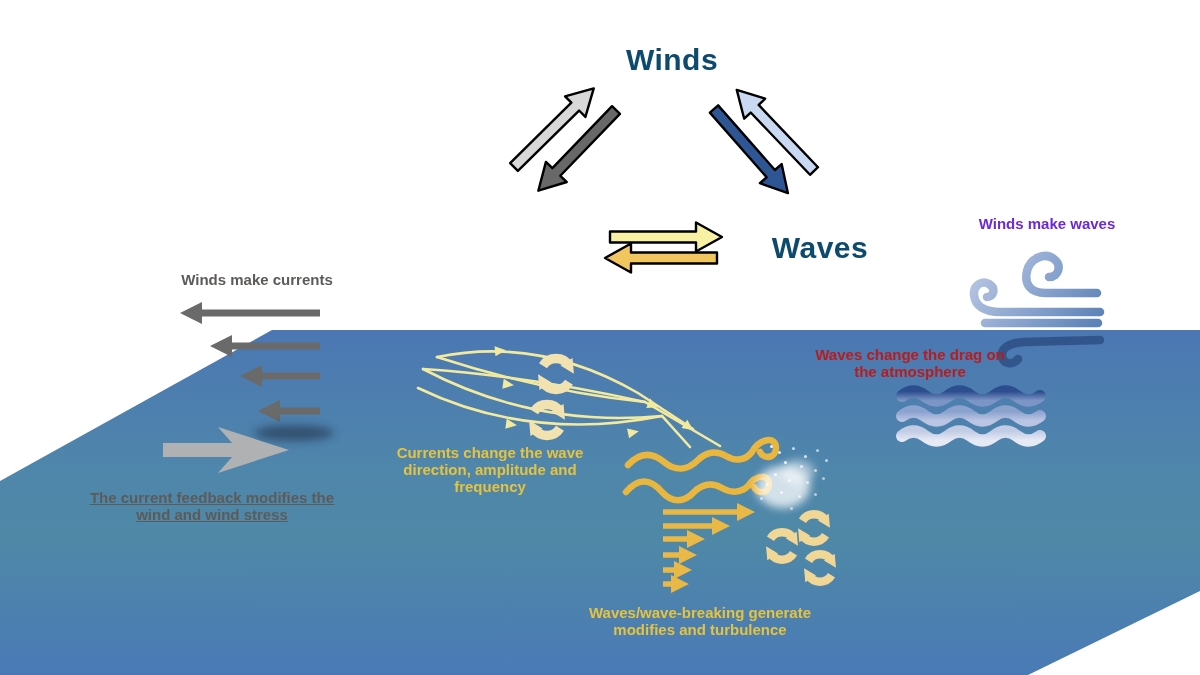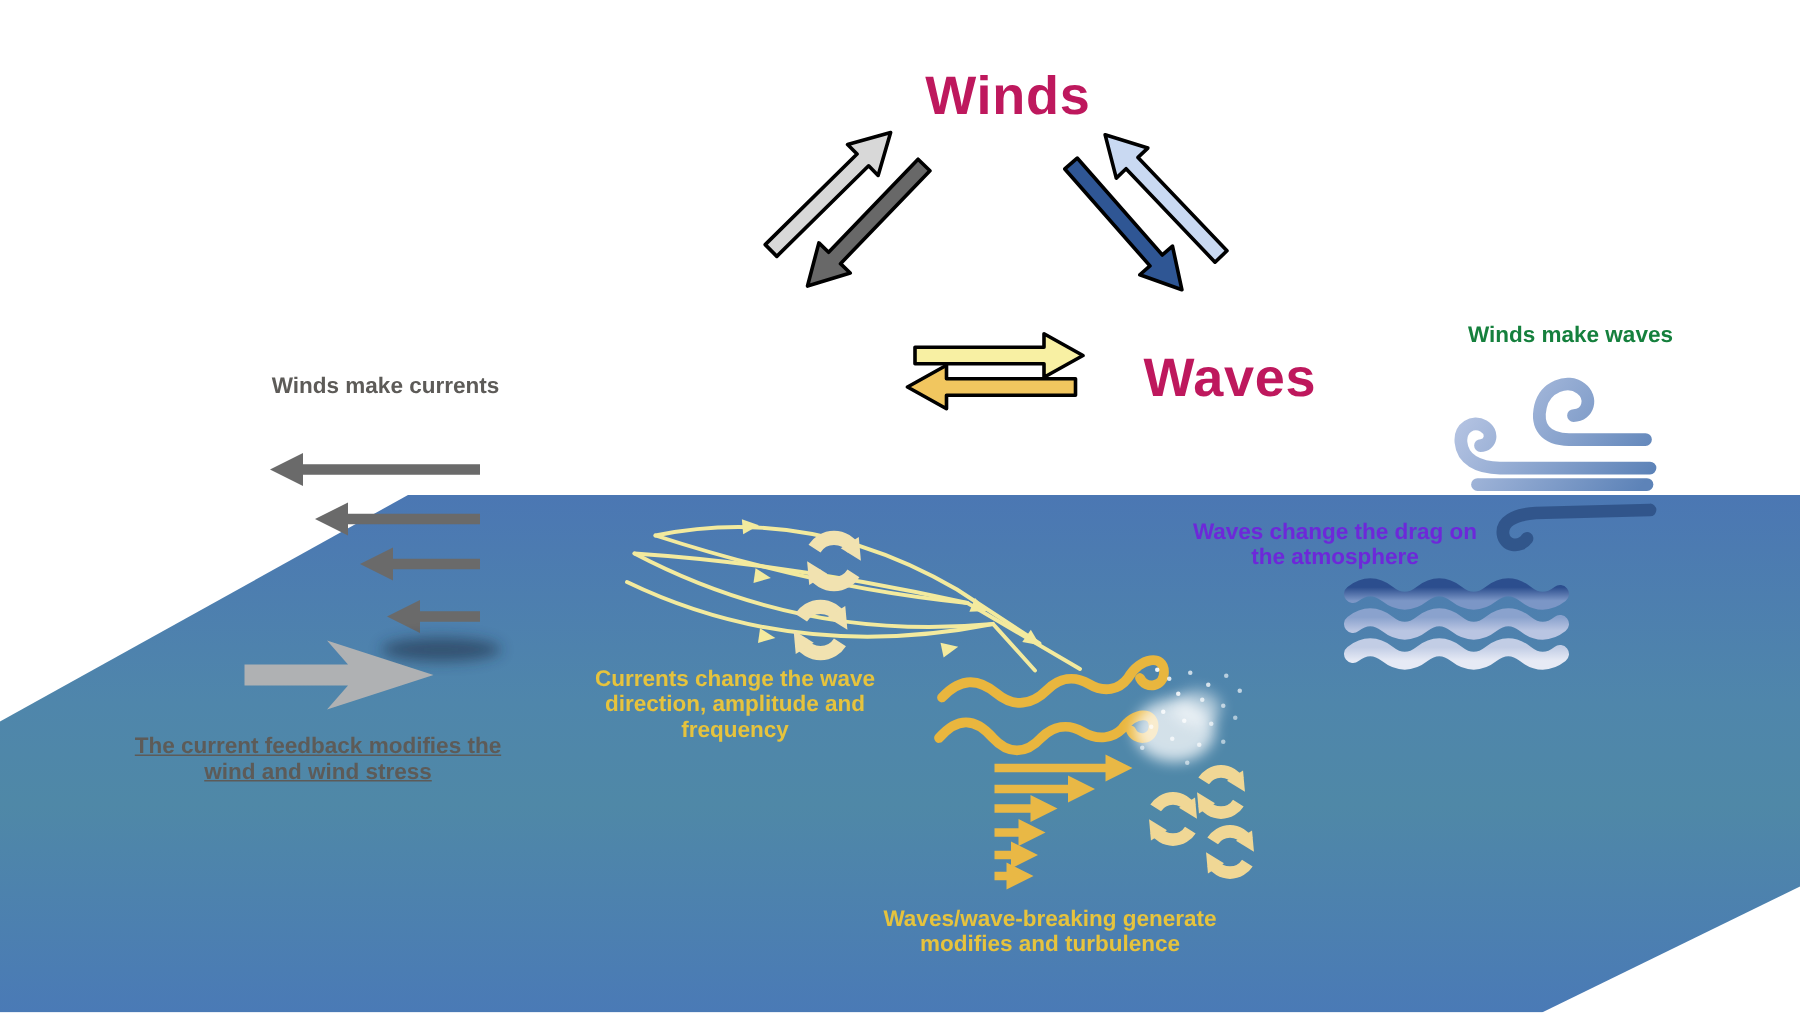--- a/index.html
+++ b/index.html
@@ -1,25 +1,25 @@
 <!DOCTYPE html>
 <html><head>
 <meta charset="utf-8">
 <style>
   html,body{margin:0;padding:0;background:#ffffff;}
   .stage{position:relative;width:1200px;height:675px;overflow:hidden;background:#ffffff;
          font-family:"Liberation Sans", sans-serif;}
   .layer{position:absolute;left:0;top:0;}
   .lbl{position:absolute;font-weight:bold;text-align:center;}
-  .title{font-size:36px;color:#be185d;letter-spacing:.5px;}
+  .title{font-size:30px;color:#0c4a6e;letter-spacing:.5px;}
   .note{font-size:15px;line-height:17px;}
   .c-gray{color:#5d5b58;}
-  .c-navy{color:#15803d;text-align:center;}
+  .c-navy{color:#6d28d9;text-align:center;}
   .c-gold{color:#e6c33d;text-align:center;}
-  .c-lav{color:#6d28d9;}
+  .c-lav{color:#b91c1c;margin-left:20px;}
   
   .spray-dots{position:absolute;left:770px;top:445px;width:3px;height:3px;border-radius:50%;
     background:rgba(255,255,255,.9);
     box-shadow: 8px 6px 0 rgba(255,255,255,.8), 22px 2px 0 rgba(255,255,255,.7),
       34px 10px 0 rgba(255,255,255,.75), 46px 4px 0 rgba(255,255,255,.6),
       55px 14px 0 rgba(255,255,255,.65), 14px 16px 0 rgba(255,255,255,.85),
       30px 20px 0 rgba(255,255,255,.7), 44px 24px 0 rgba(255,255,255,.6),
       4px 28px 0 rgba(255,255,255,.8), 18px 34px 0 rgba(255,255,255,.75),
       36px 36px 0 rgba(255,255,255,.65), 52px 32px 0 rgba(255,255,255,.55),
       10px 46px 0 rgba(255,255,255,.7), 28px 50px 0 rgba(255,255,255,.65),
@@ -159,21 +159,21 @@
       <path stroke="#2f5288" opacity="0.92" d="M 1100,340 L 1024,342 C 1009,343 1001,348 1002,356
                C 1003,364 1013,366 1018,359"></path>
     </g>
   </svg>
 
   <div class="spray-dots"></div>
 
   <div class="lbl title" style="left:612px;top:43px;width:120px;">Winds</div>
   <div class="lbl title" style="left:750px;top:231px;width:140px;">Waves</div>
 
-  <div class="lbl note c-gray" style="left:147px;top:249px;width:220px;">Winds make currents</div>
+  <div class="lbl note c-gray" style="left:147px;top:271px;width:220px;">Winds make currents</div>
 
   <div class="lbl note c-navy" style="left:947px;top:215px;width:200px;">Winds make waves</div>
 
   <div class="lbl note c-gray" style="left:82px;top:489px;width:260px;text-decoration:underline;">The current feedback modifies the wind and wind stress</div>
 
   <div class="lbl note c-gold" style="left:390px;top:444px;width:200px;">Currents change the wave direction, amplitude and frequency</div>
 
   <div class="lbl note c-lav" style="left:795px;top:346px;width:190px;">Waves change the drag on the atmosphere</div>
 
 

